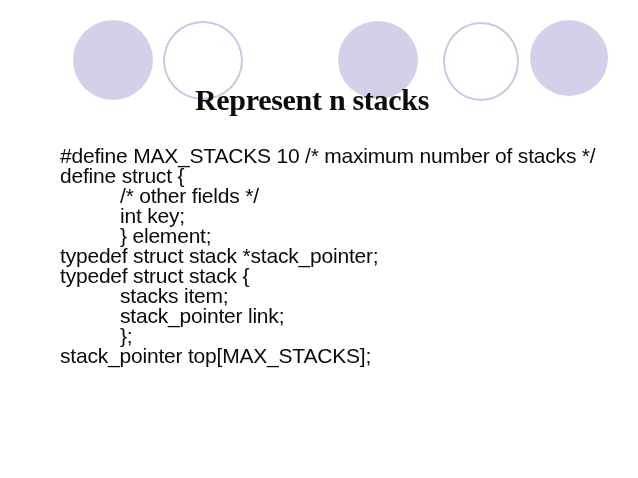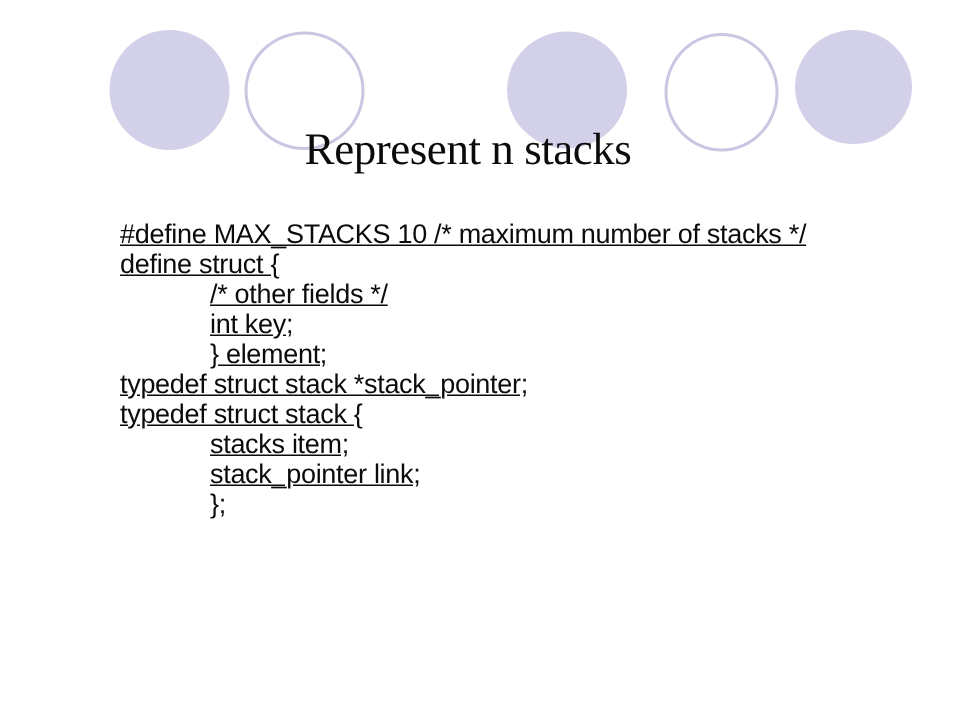--- a/index.html
+++ b/index.html
@@ -29,36 +29,35 @@
     box-sizing: border-box;
   }
   .slide-title {
     position: absolute;
     top: 83px;
     left: 0;
     width: 624px;
     text-align: center;
     font-family: "Liberation Serif", serif;
     font-size: 30px;
-    font-weight: normal;
+    font-weight: bold;
     letter-spacing: -0.3px;
     color: var(--title-text, #0b0b0b);
     margin: 0;
     z-index: 2;
   }
   .code-block {
     position: absolute;
-    left: 80px;
+    left: 60px;
     top: 146px;
     z-index: 2;
-    font-size: 18px;
+    font-size: 21px;
     line-height: 20px;
     letter-spacing: -0.2px;
     color: var(--code-text, #0b0b0b);
-    text-decoration: underline;
   }
   .code-line {
     white-space: pre;
     tab-size: 60px;
     -moz-tab-size: 60px;
     height: 20px;
   }
   .footer {
     position: absolute;
     left: 0;
@@ -97,16 +96,17 @@
     <div class="code-line">#define MAX_STACKS 10 /* maximum number of stacks */</div>
     <div class="code-line">define struct {</div>
     <div class="code-line">	/* other fields */</div>
     <div class="code-line">	int key;</div>
     <div class="code-line">	} element;</div>
     <div class="code-line">typedef struct stack *stack_pointer;</div>
     <div class="code-line">typedef struct stack {</div>
     <div class="code-line">	stacks item;</div>
     <div class="code-line">	stack_pointer link;</div>
     <div class="code-line">	};</div>
+    <div class="code-line">stack_pointer top[MAX_STACKS];</div>
   </div>
 
 
 </div>
 
 </body></html>

